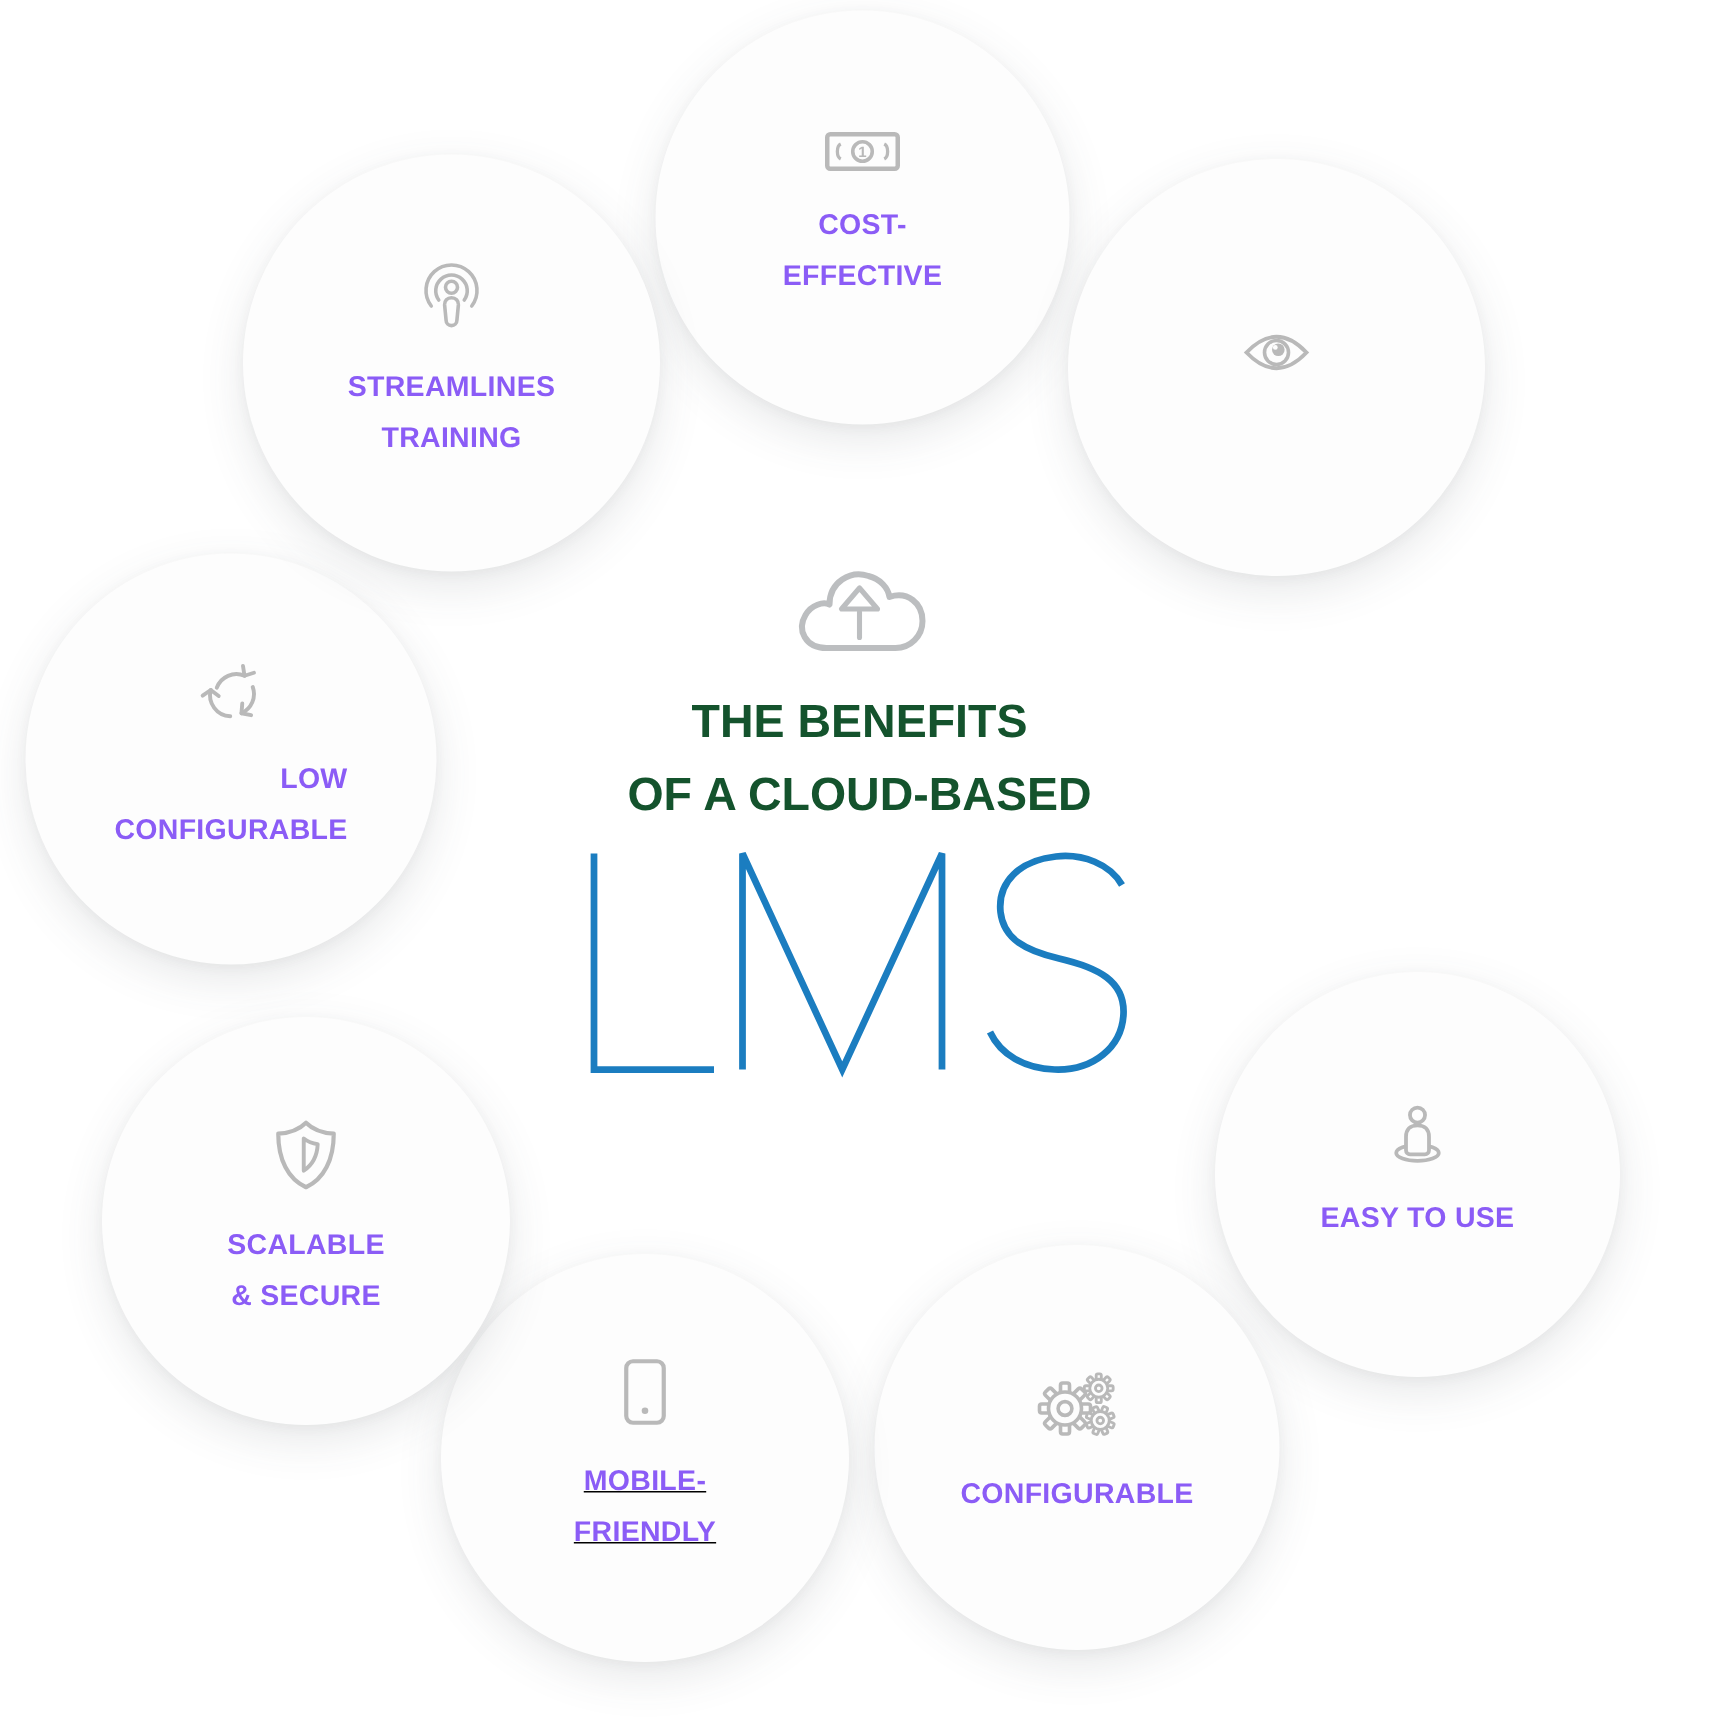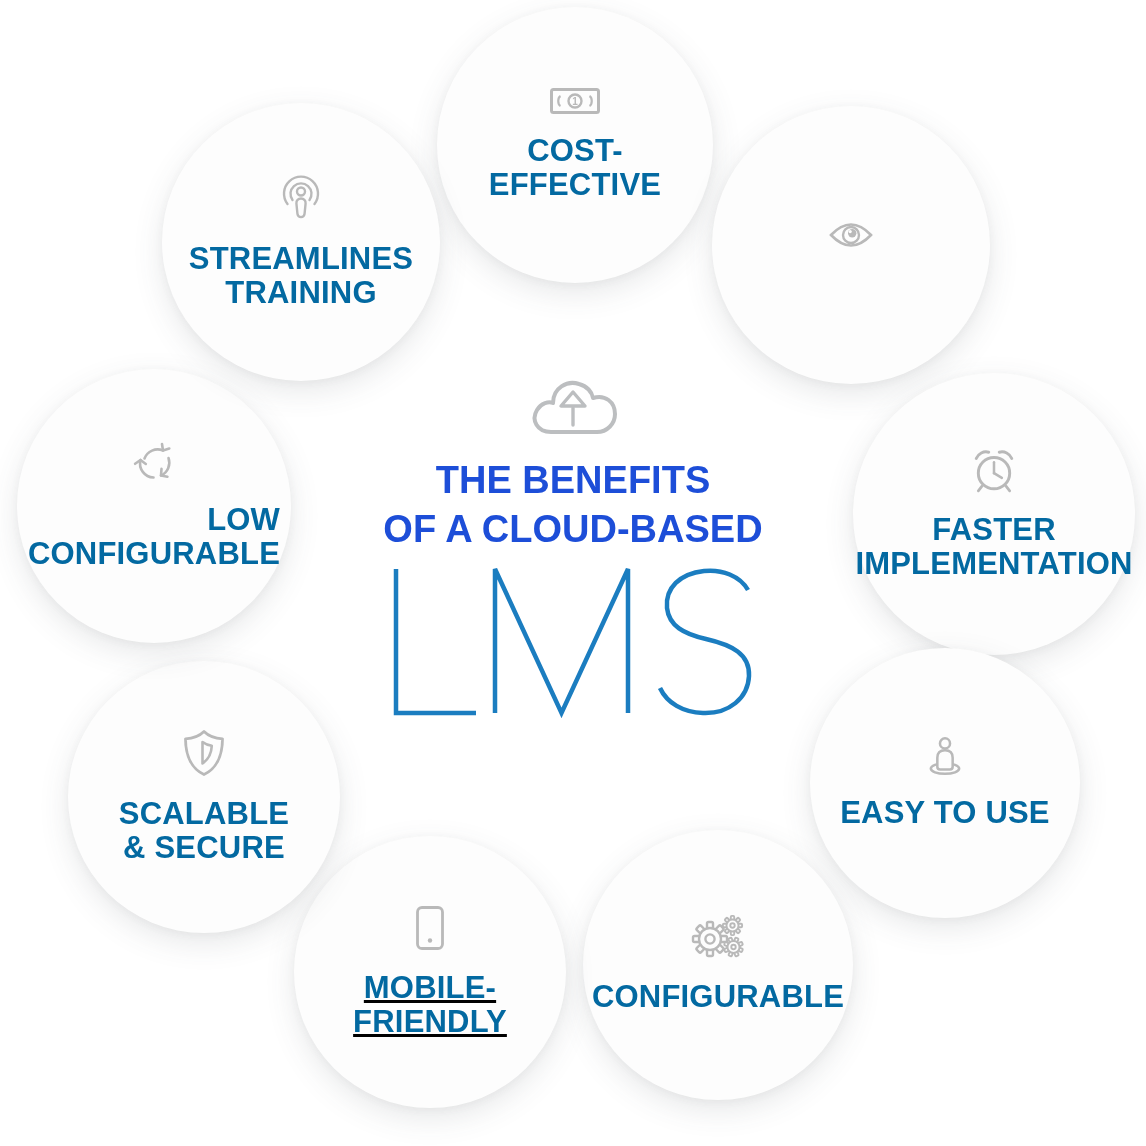--- a/index.html
+++ b/index.html
@@ -8,41 +8,41 @@
     font-family:"Liberation Sans",sans-serif;overflow:hidden;
   }
   .circle{
     position:absolute;border-radius:50%;background:#fdfdfd;
     box-shadow:0 10px 30px rgba(70,75,85,0.13), 0 2px 8px rgba(70,75,85,0.05);
     display:flex;flex-direction:column;align-items:center;justify-content:center;
     text-align:center;
   }
   .icon{display:block;margin-bottom:20px;line-height:0;}
   .label{
-    font-weight:bold;font-size:31px;line-height:34px;color:#0369a1;
+    font-weight:bold;font-size:19px;line-height:34px;color:#8b5cf6;
     letter-spacing:0.2px;white-space:nowrap;
   }
   .center{
     position:absolute;left:347px;top:378px;width:452px;text-align:center;
   }
   .center .cloud{display:block;margin:0 auto;line-height:0;}
   .heading{
-    margin-top:18px;color:#1d4ed8;font-size:38px;line-height:49px;
+    margin-top:18px;color:#14532d;font-size:31px;line-height:49px;
     font-weight:bold;letter-spacing:0px;
   }
   .lms{margin-top:14px;line-height:0;}
   .sr{position:absolute;width:1px;height:1px;overflow:hidden;clip:rect(0 0 0 0);white-space:nowrap;}
   
   .c-cost{left:437px;top:7px;width:276px;height:276px;}
   .c-trial{left:712px;top:106px;width:278px;height:278px;}
   .c-faster{left:853px;top:373px;width:282px;height:282px;}
   .c-easy{left:810px;top:648px;width:270px;height:270px;}
   .c-config{left:583px;top:830px;width:270px;height:270px;text-align:center;}
   .c-mobile{left:294px;top:836px;width:272px;height:272px;text-decoration:underline;}
-  .c-scalable{left:68px;top:661px;width:272px;height:272px;}
+  .c-scalable{left:68px;top:678px;width:272px;height:272px;}
   .c-low{left:17px;top:369px;width:274px;height:274px;text-align:right;}
   .c-stream{left:162px;top:103px;width:278px;height:278px;}
   svg{overflow:visible;}
 </style>
 </head>
 <body>
 
 <div class="stage">
 
   <div class="circle c-cost">
@@ -65,37 +65,20 @@
     <span class="icon">
       <svg width="46" height="30" viewBox="0 0 46 30" fill="none" stroke="#b9b9b9">
         <path d="M3 15 Q23 -6 43 15 Q23 36 3 15 Z" stroke-width="2.6"></path>
         <circle cx="23" cy="15" r="8" stroke-width="2.4"></circle>
         <circle cx="24.2" cy="13.2" r="4.2" fill="#b9b9b9" stroke="none"></circle>
         <circle cx="22.2" cy="11.6" r="1.6" fill="#fdfdfd" stroke="none"></circle>
       </svg>
     </span>
   </div>
 
-  <div class="circle c-faster">
-    <span class="icon">
-      <svg width="46" height="46" viewBox="0 0 44 44" fill="none" stroke="#b9b9b9">
-        <circle cx="22" cy="25" r="15" stroke-width="2.8"></circle>
-        <path d="M5 11 A10 10 0 0 1 17 5" stroke-width="2.8" stroke-linecap="round"></path>
-        <path d="M27 5 A10 10 0 0 1 39 11" stroke-width="2.8" stroke-linecap="round"></path>
-        <path d="M22 25 V14.5" stroke-width="2.4" stroke-linecap="round"></path>
-        <path d="M22 25 L29.5 29.5" stroke-width="2.4" stroke-linecap="round"></path>
-        <path d="M10.5 37.5 L7 42" stroke-width="2.6" stroke-linecap="round"></path>
-        <path d="M33.5 37.5 L37 42" stroke-width="2.6" stroke-linecap="round"></path>
-      </svg>
-    </span>
-    <div class="label">
-      <span>FASTER</span><br>
-      <span>IMPLEMENTATION</span>
-    </div>
-  </div>
 
   <div class="circle c-easy">
     <span class="icon">
       <svg width="42" height="40" viewBox="0 0 40 38" fill="none" stroke="#b9b9b9">
         <ellipse cx="20" cy="31" rx="13.5" ry="5" stroke-width="2.4"></ellipse>
         <path d="M20 13.5 c4.8 0 7.3 2.8 7.3 7.2 v8.6 a2.6 2.6 0 0 1 -2.6 2.6 h-9.4 a2.6 2.6 0 0 1 -2.6 -2.6 v-8.6 c0 -4.4 2.5 -7.2 7.3 -7.2 z" fill="#fdfdfd" stroke-width="2.4"></path>
         <circle cx="20" cy="7" r="4.8" fill="#fdfdfd" stroke-width="2.4"></circle>
       </svg>
     </span>
     <div class="label">

